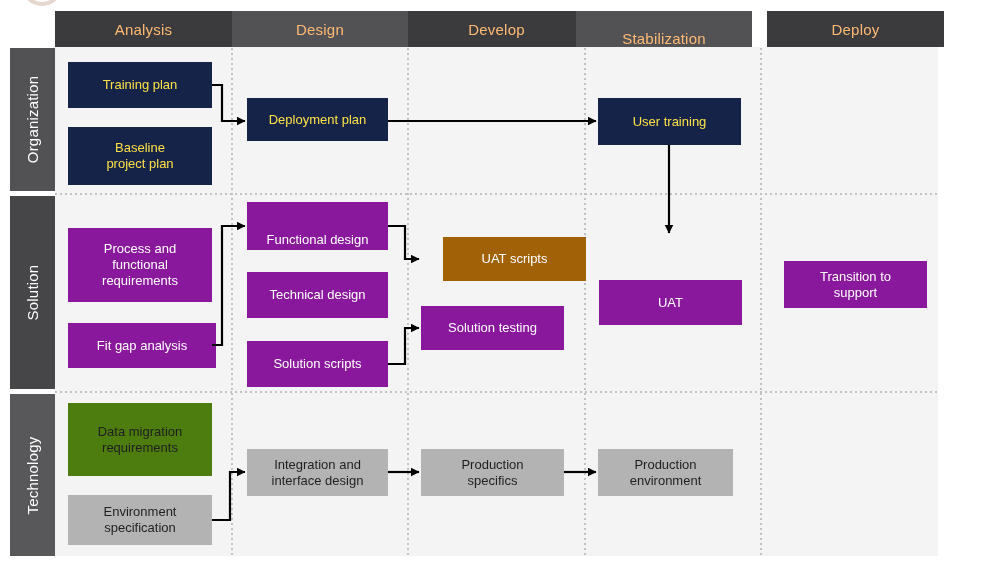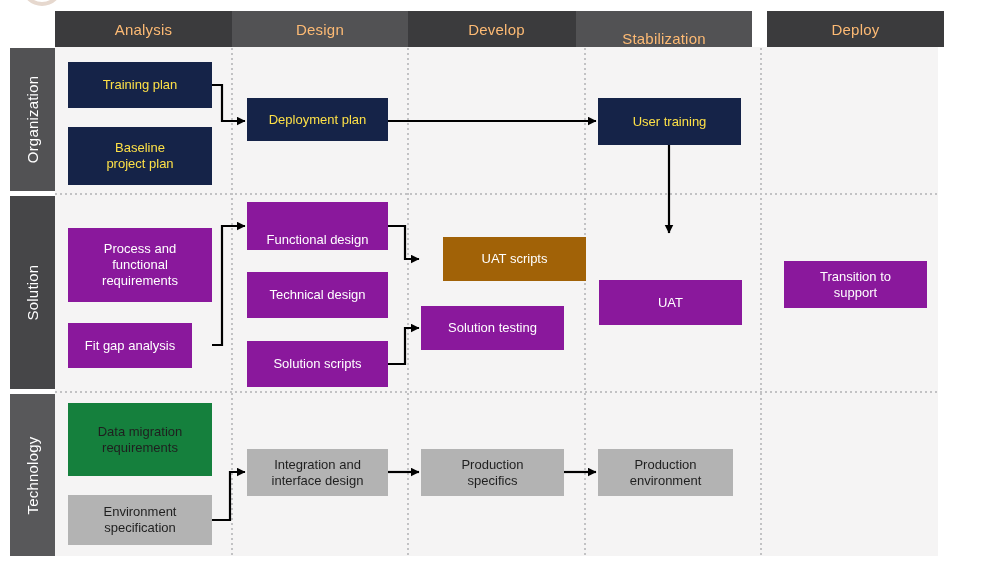--- a/index.html
+++ b/index.html
@@ -82,30 +82,30 @@
     </div>
   <div id="nodes">
       <div class="node navy" style="left: 68px; top: 62px; width: 144px; height: 46px; background: rgb(21, 35, 72);"><span>Training plan</span></div>
       <div class="node navy" style="left: 68px; top: 127px; width: 144px; height: 58px; background: rgb(21, 35, 72); justify-content: center;"><span>Baseline
 project plan</span></div>
       <div class="node navy" style="left: 247px; top: 98px; width: 141px; height: 43px; background: rgb(21, 35, 72);"><span>Deployment plan</span></div>
       <div class="node navy" style="left: 598px; top: 98px; width: 143px; height: 47px; background: rgb(21, 35, 72);"><span>User training</span></div>
       <div class="node purple" style="left: 68px; top: 228px; width: 144px; height: 74px; background: rgb(138, 24, 156);"><span>Process and
 functional
 requirements</span></div>
-      <div class="node purple" style="left: 68px; top: 323px; width: 124px; height: 45px; background: rgb(138, 24, 156);"><span>Fit gap analysis</span></div>
+      <div class="node purple" style="left: 68px; top: 323px; width: 148px; height: 45px; background: rgb(138, 24, 156);"><span>Fit gap analysis</span></div>
       <div class="node purple" style="left: 247px; top: 202px; width: 141px; height: 48px; background: rgb(138, 24, 156); align-items: flex-end;"><span>Functional design</span></div>
       <div class="node purple" style="left: 247px; top: 272px; width: 141px; height: 46px; background: rgb(138, 24, 156); align-items: center;"><span>Technical design</span></div>
       <div class="node purple" style="left: 247px; top: 341px; width: 141px; height: 46px; background: rgb(138, 24, 156);"><span>Solution scripts</span></div>
       <div class="node purple" style="left: 443px; top: 237px; width: 143px; height: 44px; background: #a16207;"><span>UAT scripts</span></div>
       <div class="node purple" style="left: 421px; top: 306px; width: 143px; height: 44px; background: rgb(138, 24, 156);"><span>Solution testing</span></div>
       <div class="node purple" style="left: 599px; top: 236px; width: 143px; height: 45px; background: rgb(138, 24, 156); margin-top: 44px;"><span>UAT</span></div>
       <div class="node purple" style="left: 784px; top: 261px; width: 143px; height: 47px; background: rgb(138, 24, 156);"><span>Transition to
 support</span></div>
-      <div class="node gray" style="left: 68px; top: 403px; width: 144px; height: 73px; background: #15803d;"><span>Data migration
+      <div class="node gray" style="left: 68px; top: 403px; width: 144px; height: 73px; background: #4d7c0f;"><span>Data migration
 requirements</span></div>
       <div class="node gray" style="left: 68px; top: 495px; width: 144px; height: 50px; background: rgb(179, 179, 179);"><span>Environment
 specification</span></div>
       <div class="node gray" style="left: 247px; top: 449px; width: 141px; height: 47px; background: rgb(179, 179, 179);"><span>Integration and
 interface design</span></div>
       <div class="node gray" style="left: 421px; top: 449px; width: 143px; height: 47px; background: rgb(179, 179, 179);"><span>Production
 specifics</span></div>
       <div class="node gray" style="left: 598px; top: 449px; width: 135px; height: 47px; background: rgb(179, 179, 179);"><span>Production
 environment</span></div>
     </div>

